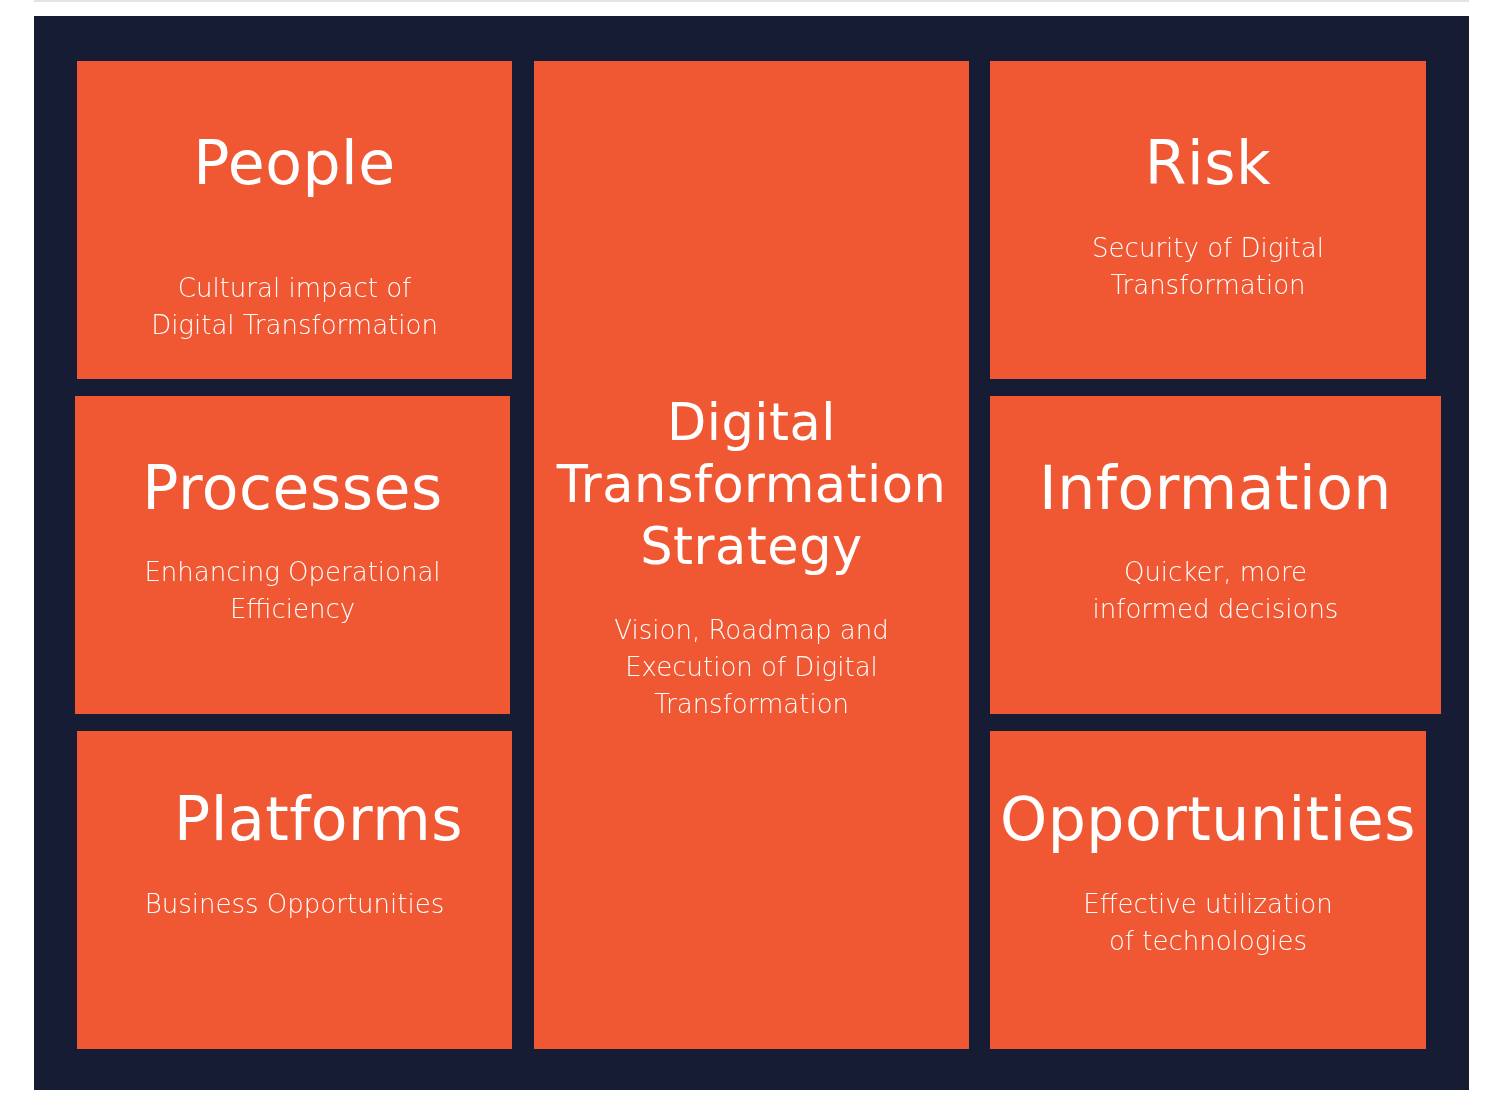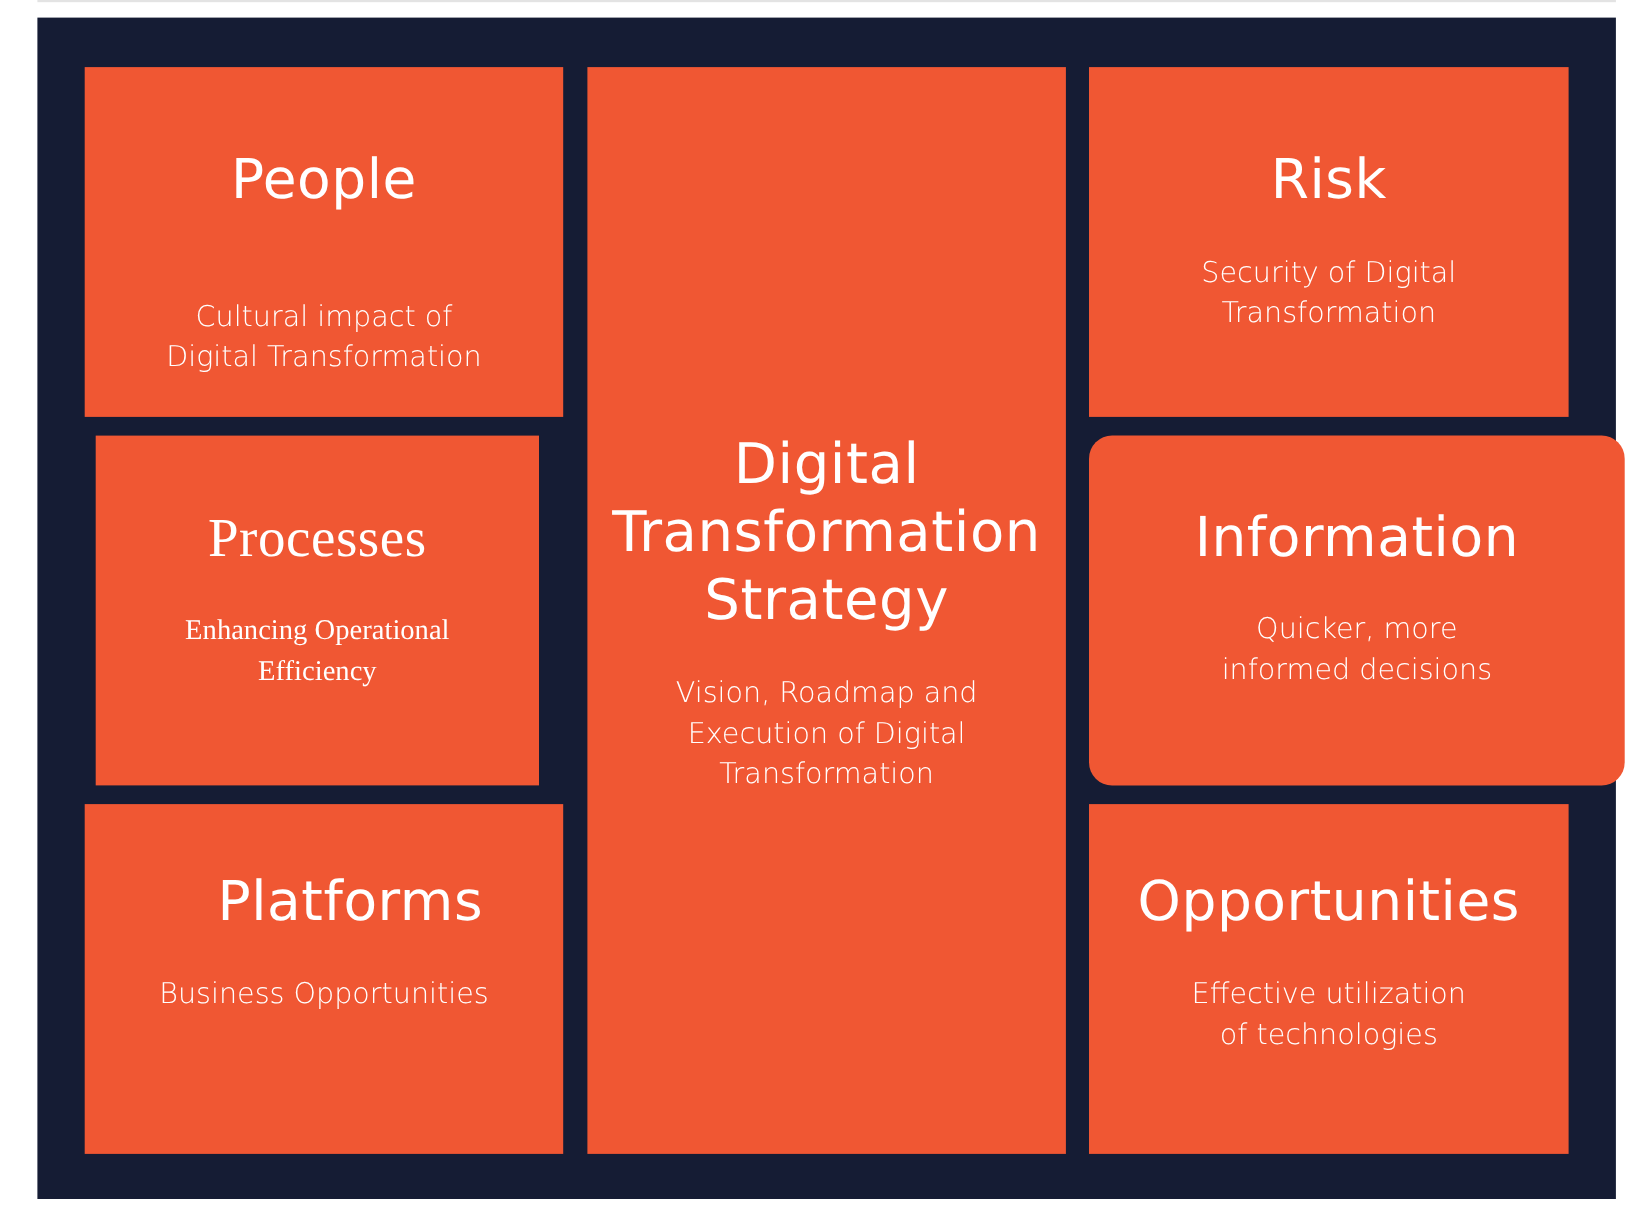--- a/index.html
+++ b/index.html
@@ -1,39 +1,39 @@
 <!DOCTYPE html>
 <html><head>
 <meta charset="utf-8">
 <style>
   html, body { margin: 0; padding: 0; background: #ffffff; }
   body { width: 1500px; height: 1110px; position: relative; overflow: hidden;
          font-family: "DejaVu Sans", "Liberation Sans", sans-serif; }
   .top-rule { position: absolute; left: 34px; top: 0; width: 1435px; height: 2px; background: #e3e3e3; }
   .frame { position: absolute; left: 34px; top: 16px; width: 1435px; height: 1074px; background: #151C34; }
   .cell { position: absolute; background: #F05733; color: #ffffff; text-align: center; box-sizing: border-box; }
-  .cell .title { position: absolute; left: 0; right: 0; font-size: 50px; line-height: 60px; font-weight: 500; letter-spacing: 0.5px; }
+  .cell .title { position: absolute; left: 0; right: 0; font-size: 60px; line-height: 60px; font-weight: 500; letter-spacing: 0.5px; }
   .cell .desc { position: absolute; left: 0; right: 0; font-size: 26px; line-height: 37px; font-weight: 300; padding: 0 20px; }
   .center .title { font-size: 51px; line-height: 62px; }
 </style>
 </head>
 <body>
 
 <div class="top-rule"></div>
 <div class="frame"></div>
 
 <div class="cell" style="left:77px;top:61px;width:435px;height:318px;">
   <div class="title" style="top:72px;">People</div>
   <div class="desc" style="top:169px;margin-top:40px;">
     <div>Cultural impact of</div>
     <div>Digital Transformation</div>
   </div>
 </div>
 
-<div class="cell" style="left:87px;top:396px;width:403px;height:318px;font-family:Liberation Serif, serif;">
+<div class="cell" style="left:75px;top:396px;width:435px;height:318px;">
   <div class="title" style="top:62px;">Processes</div>
   <div class="desc" style="top:158px;">
     <div>Enhancing Operational</div>
     <div>Efficiency</div>
   </div>
 </div>
 
 <div class="cell" style="left:77px;top:731px;width:435px;height:318px;">
   <div class="title" style="top:58px;padding-left:48px;">Platforms</div>
   <div class="desc" style="top:155px;">
@@ -55,21 +55,21 @@
 </div>
 
 <div class="cell" style="left:990px;top:61px;width:436px;height:318px;">
   <div class="title" style="top:72px;">Risk</div>
   <div class="desc" style="top:169px;">
     <div>Security of Digital</div>
     <div>Transformation</div>
   </div>
 </div>
 
-<div class="cell" style="left:990px;top:396px;width:487px;height:318px;border-radius:21px;">
+<div class="cell" style="left:990px;top:396px;width:451px;height:318px;">
   <div class="title" style="top:62px;">Information</div>
   <div class="desc" style="top:158px;">
     <div>Quicker, more</div>
     <div>informed decisions</div>
   </div>
 </div>
 
 <div class="cell" style="left:990px;top:731px;width:436px;height:318px;">
   <div class="title" style="top:58px;">Opportunities</div>
   <div class="desc" style="top:155px;">

